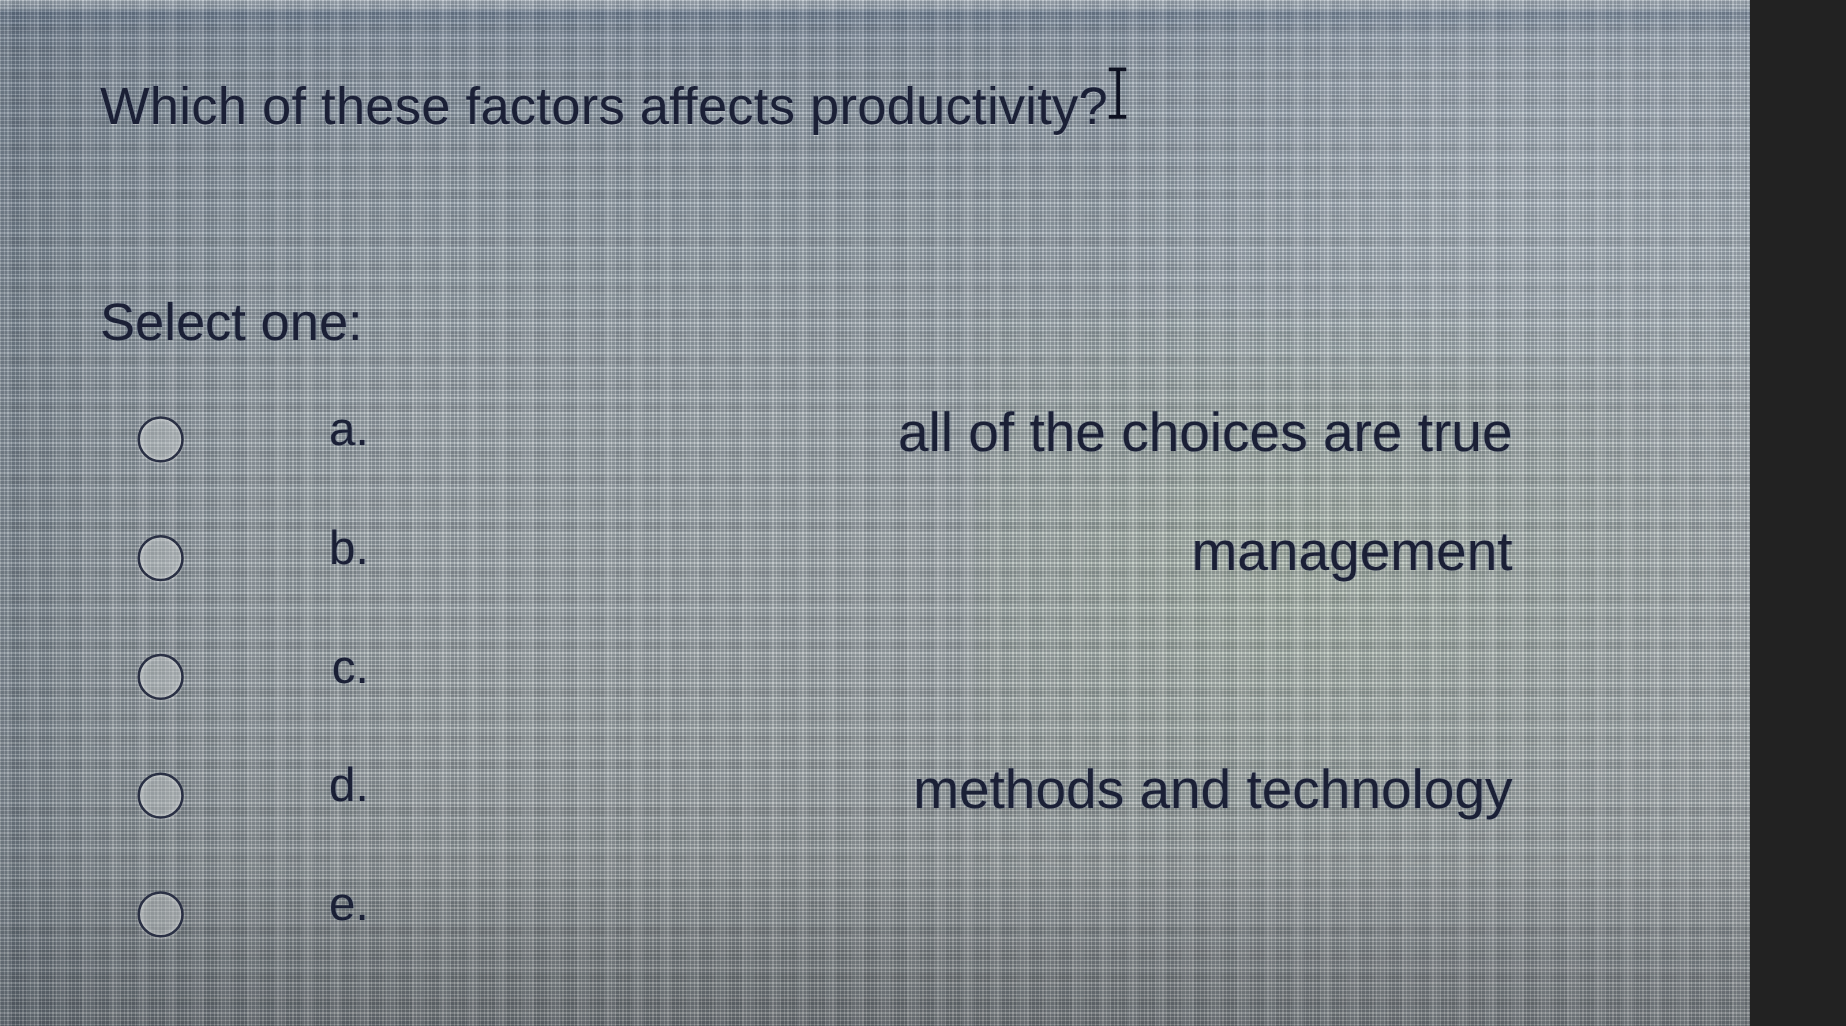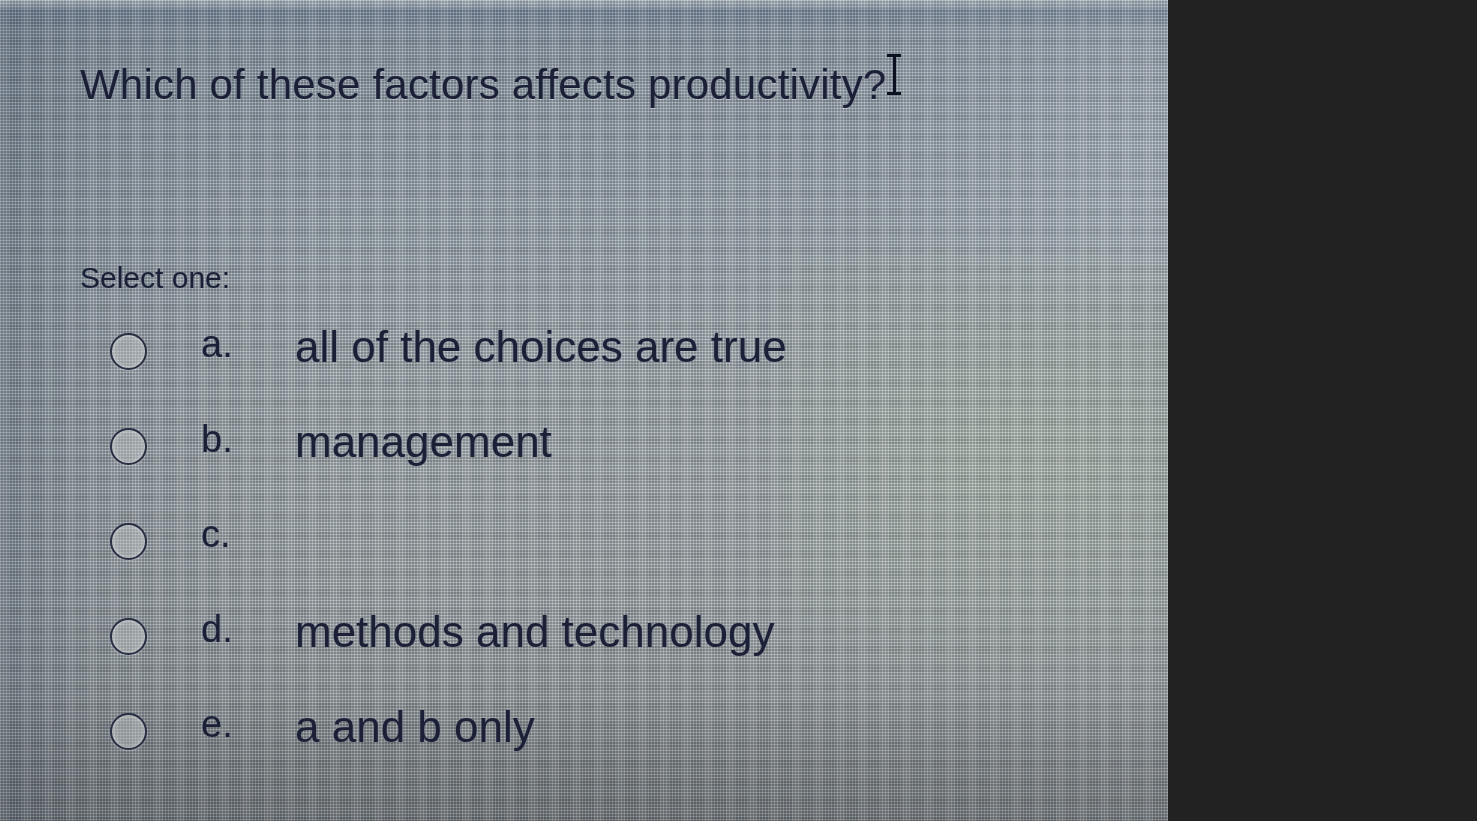--- a/index.html
+++ b/index.html
@@ -4,26 +4,27 @@
 <title>Quiz Question Screenshot</title>
 <style>
   html, body {
     margin: 0;
     padding: 0;
     background: #222;
   }
 
   #screen-photo {
     position: relative;
-    width: 1168px;
+    width: 1400px;
     height: 821px;
     overflow: hidden;
     font-family: "Liberation Sans", sans-serif;
     
     background: #d946ef;
+    text-align: right;
   }
 
   
 
   
   .layer-vert {
     position: absolute;
     inset: 0;
     background: linear-gradient(
       to bottom,
@@ -209,26 +210,25 @@
     text-shadow:
        0.8px 0 0 rgba(120,132,150,0.55),
       -0.8px 0 0 rgba(120,132,150,0.45),
        0 0.8px 0 rgba(255,255,255,0.30);
   }
 
   .select-one {
     position: absolute;
     left: 80px;
     top: 234px;
-    font-size: 30px;
+    font-size: 42px;
     color: #1b2036;
     text-shadow:
        0.8px 0 0 rgba(120,132,150,0.55),
       -0.8px 0 0 rgba(120,132,150,0.45);
-    margin-top: 27px;
   }
 
   .answers {
     position: absolute;
     left: 110px;
     top: 325px;
     width: 1100px;
   }
 
   .answer-row {
@@ -342,21 +342,20 @@
 
       <div class="answer-row">
         <span class="radio"></span>
         <span class="answer-letter">d.</span>
         <span class="answer-text">methods and technology</span>
       </div>
 
       <div class="answer-row">
         <span class="radio"></span>
         <span class="answer-letter">e.</span>
-        <span class="answer-text">a and b only</span>
       </div>
 
     </div>
 
     <div class="text-cursor">
       <span class="serif-top"></span>
       <span class="bar"></span>
       <span class="serif-bottom"></span>
     </div>
 

